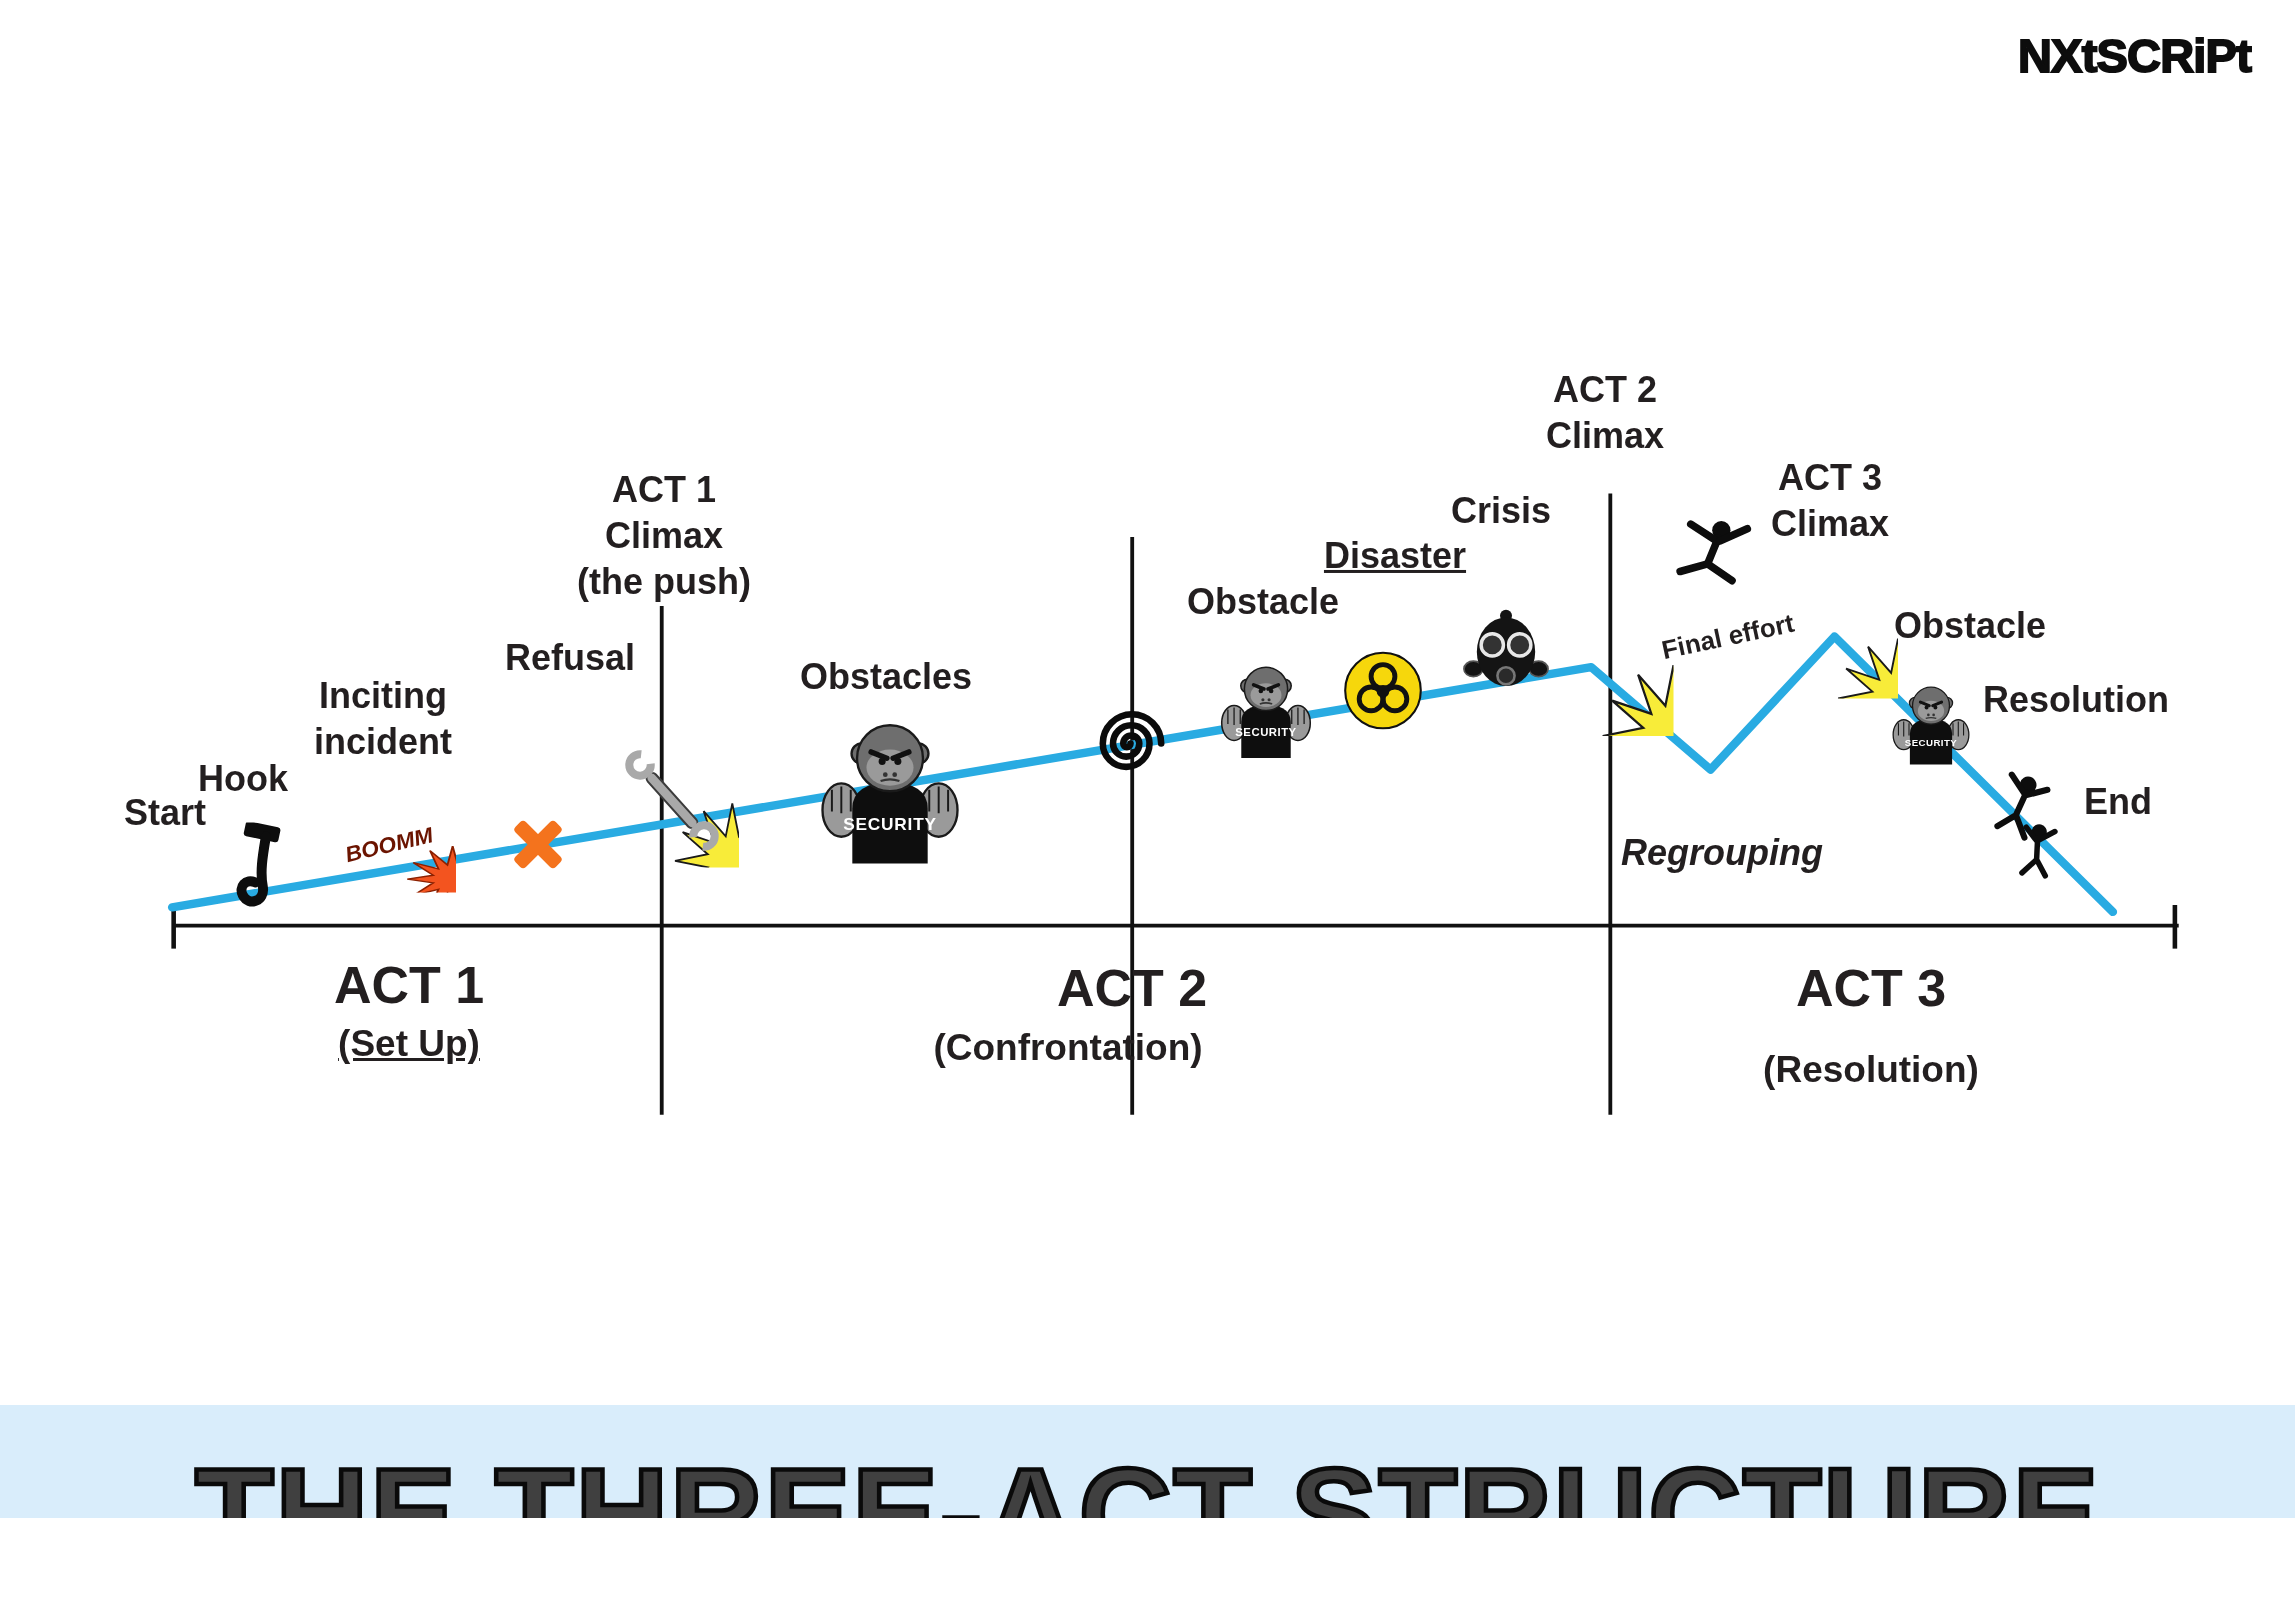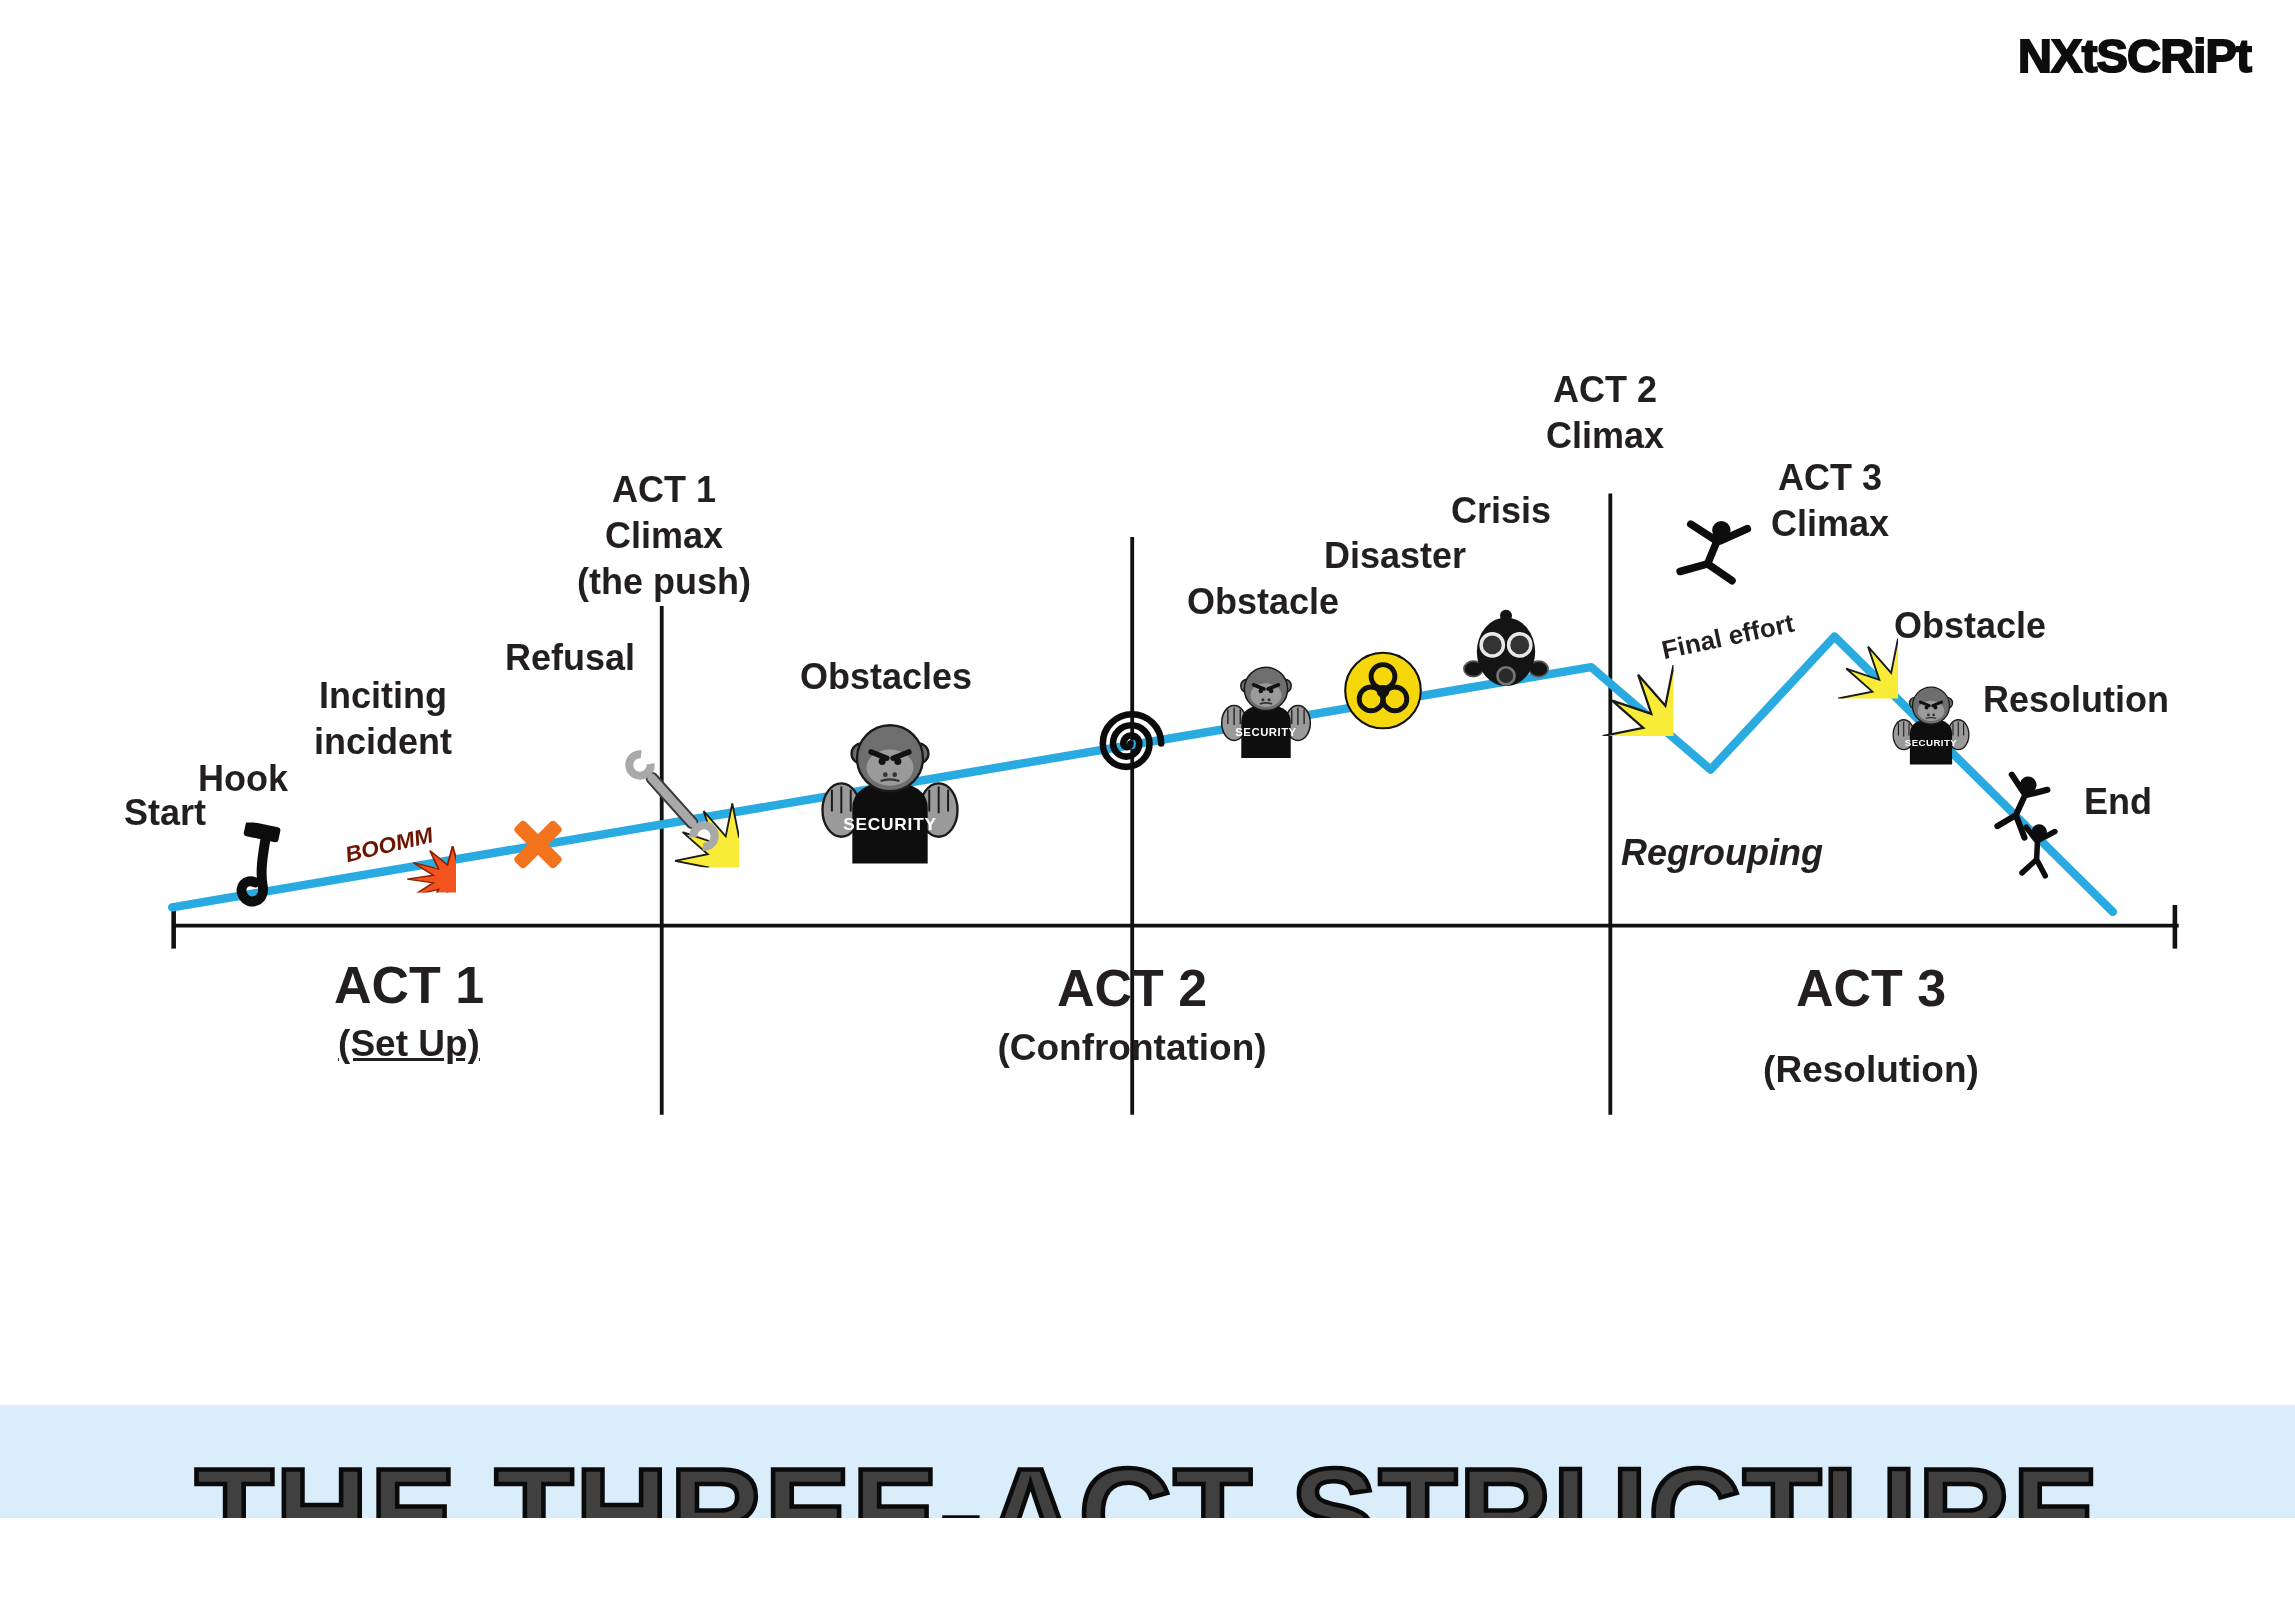--- a/index.html
+++ b/index.html
@@ -208,21 +208,21 @@
   <div class="label" style="left:664px; top:536px;">
     <span class="l">ACT 1</span>
     <span class="l">Climax</span>
     <span class="l">(the push)</span>
   </div>
 
   <div class="label" style="left:886px; top:677px;">Obstacles</div>
 
 
   <div class="label" style="left:1263px; top:602px;">Obstacle</div>
-  <div class="label" style="left:1395px; top:556px;">Disaster</div>
+  <div class="label" style="left:1395px; top:556px;text-decoration:underline;">Disaster</div>
   <div class="label" style="left:1501px; top:511px;">Crisis</div>
 
   <div class="label" style="left:1605px; top:413px;">
     <span class="l">ACT 2</span>
     <span class="l">Climax</span>
   </div>
 
   <div class="label" style="left:1830px; top:501px;">
     <span class="l">ACT 3</span>
     <span class="l">Climax</span>
@@ -230,21 +230,21 @@
 
   <div class="label small-label" style="left:1728px; top:637px;">Final effort</div>
   <div class="label" style="left:1722px; top:853px;font-style:italic;">Regrouping</div>
   <div class="label" style="left:1970px; top:626px;">Obstacle</div>
   <div class="label" style="left:2076px; top:700px;">Resolution</div>
   <div class="label" style="left:2118px; top:802px;">End</div>
 
   <div class="act-name" style="left:409px; top:985px;">ACT 1</div>
   <div class="act-sub" style="left:409px; top:1044px;text-decoration:underline;">(Set Up)</div>
   <div class="act-name" style="left:1132px; top:988px;">ACT 2</div>
-  <div class="act-sub" style="left:1132px; top:1048px;text-align:center;">(Confrontation)</div>
+  <div class="act-sub" style="left:1068px; top:1048px;text-align:center;">(Confrontation)</div>
   <div class="act-name" style="left:1871px; top:988px;">ACT 3</div>
   <div class="act-sub" style="left:1871px; top:1048px;margin-top:22px;">(Resolution)</div>
 
   <div class="banner">
     <div class="banner-title">THE THREE-ACT STRUCTURE</div>
   </div>
 
 </div>
 
 

